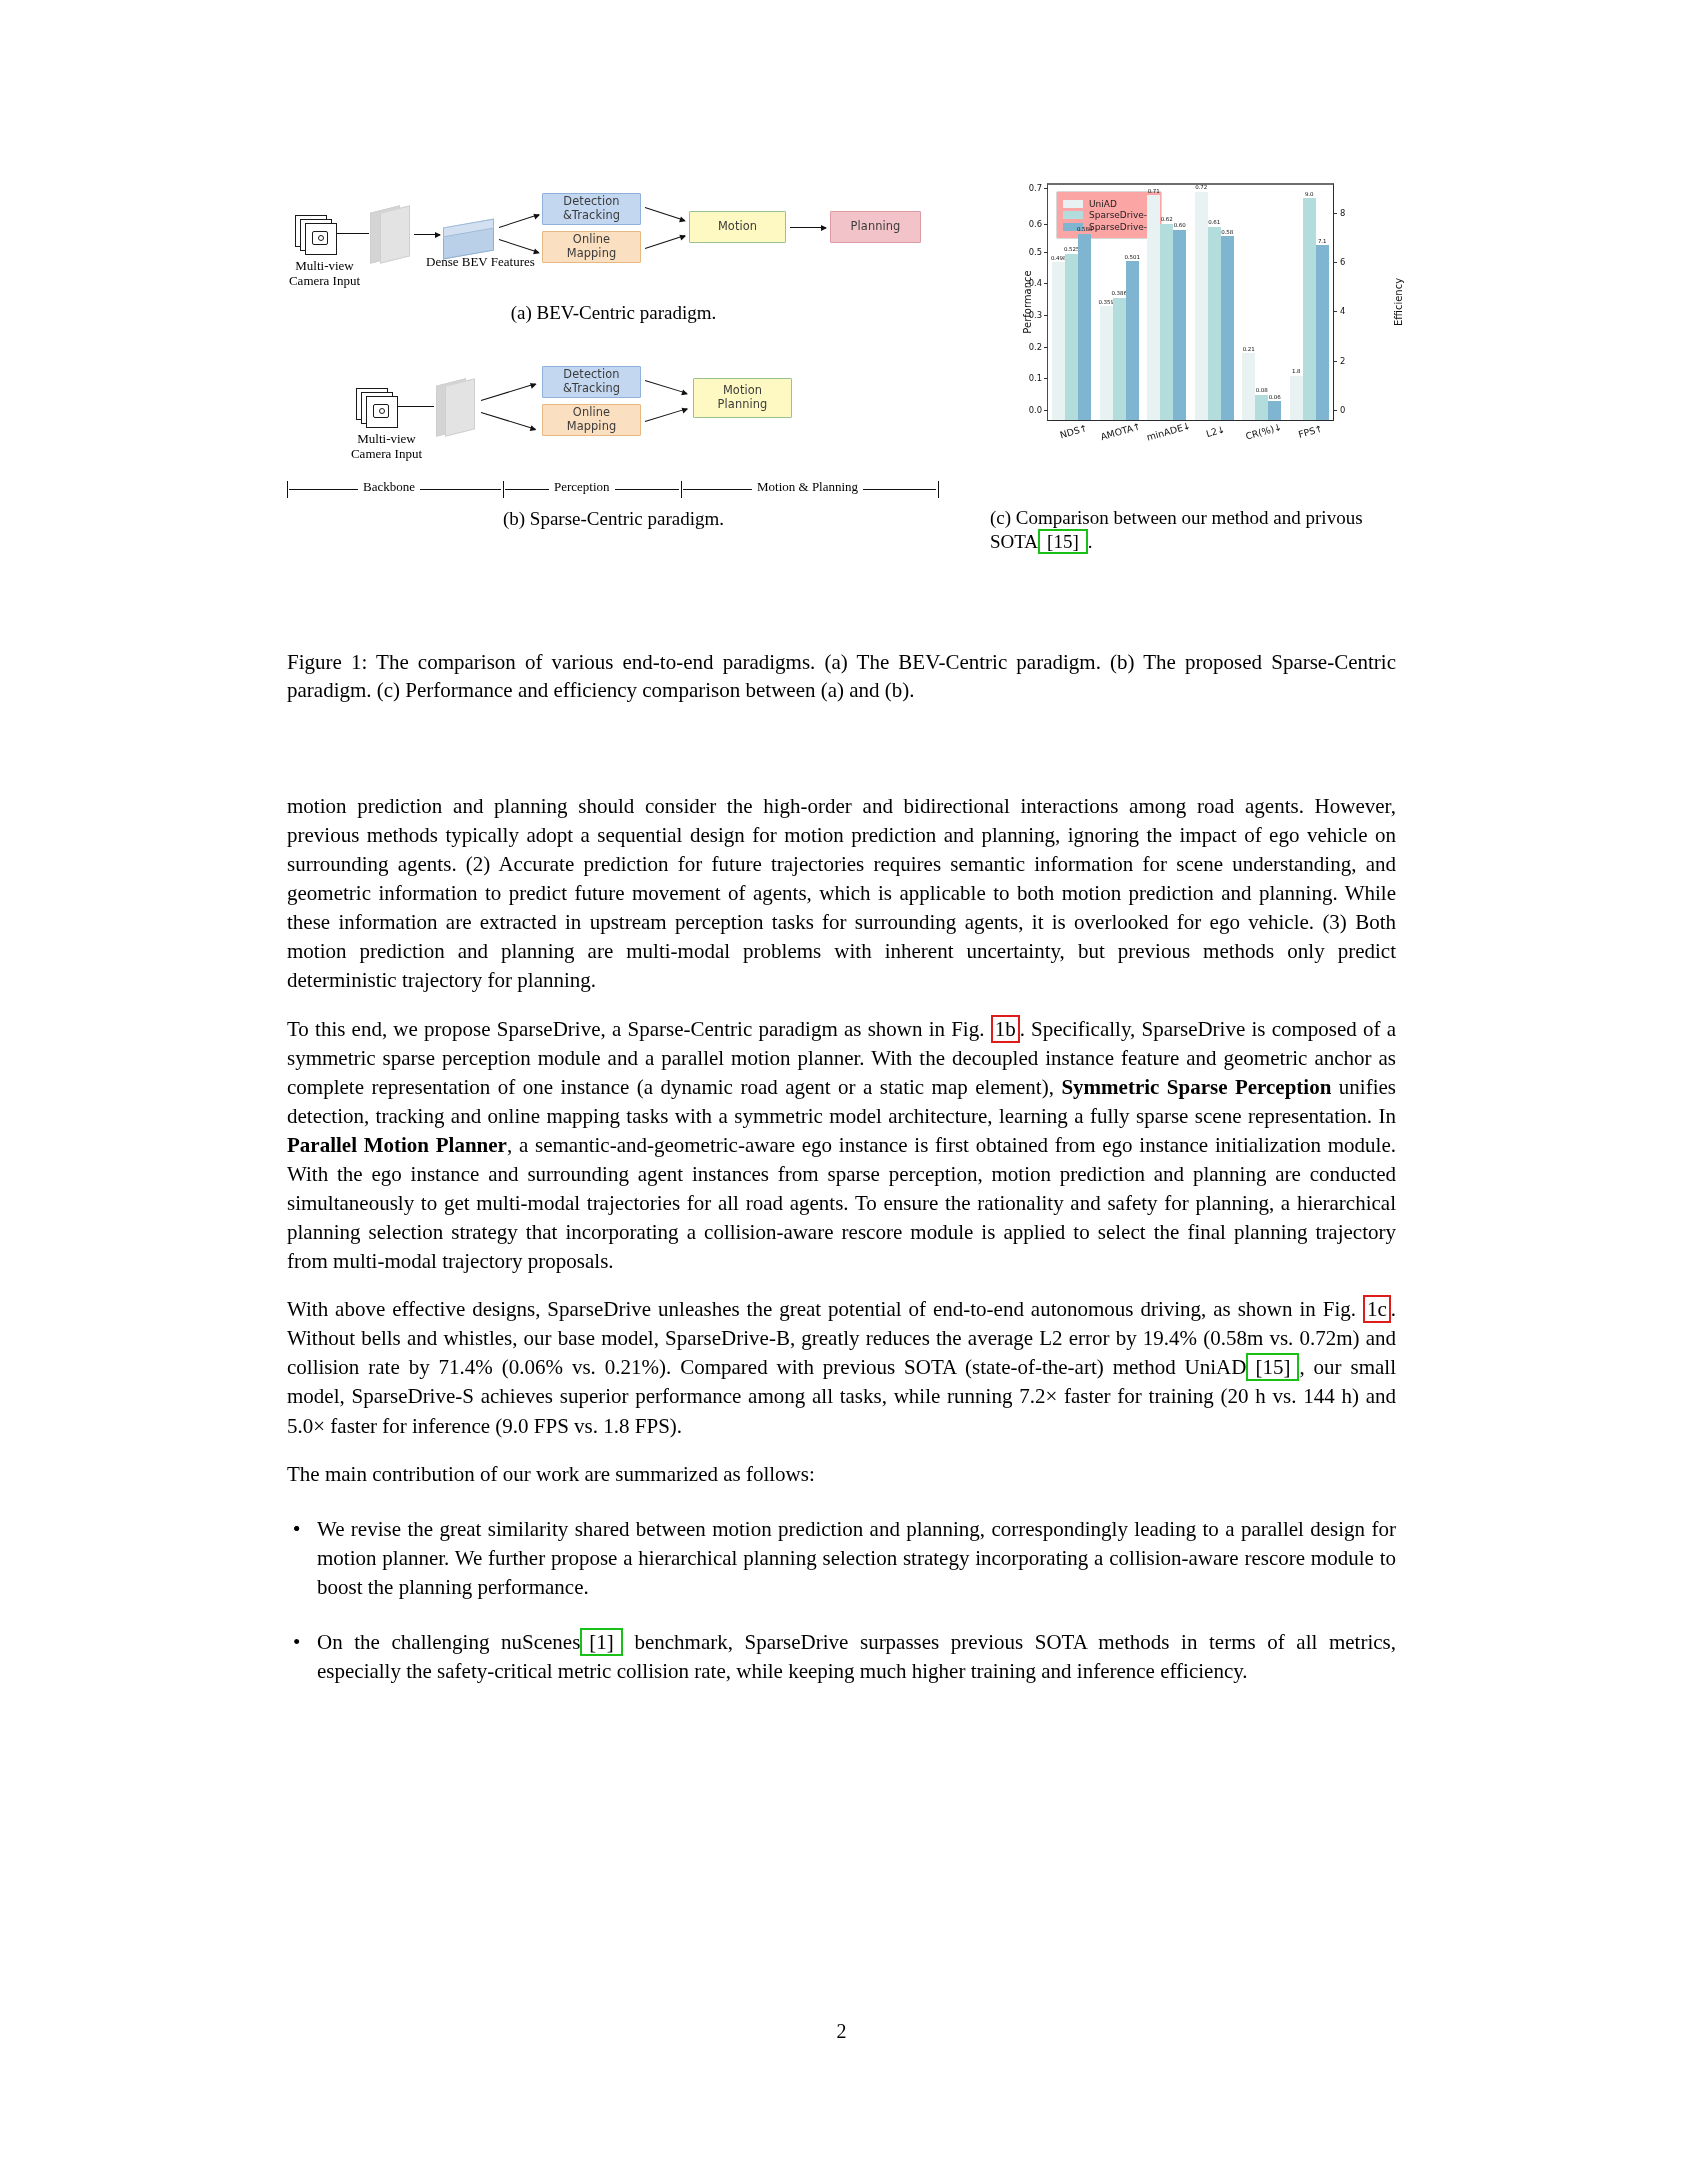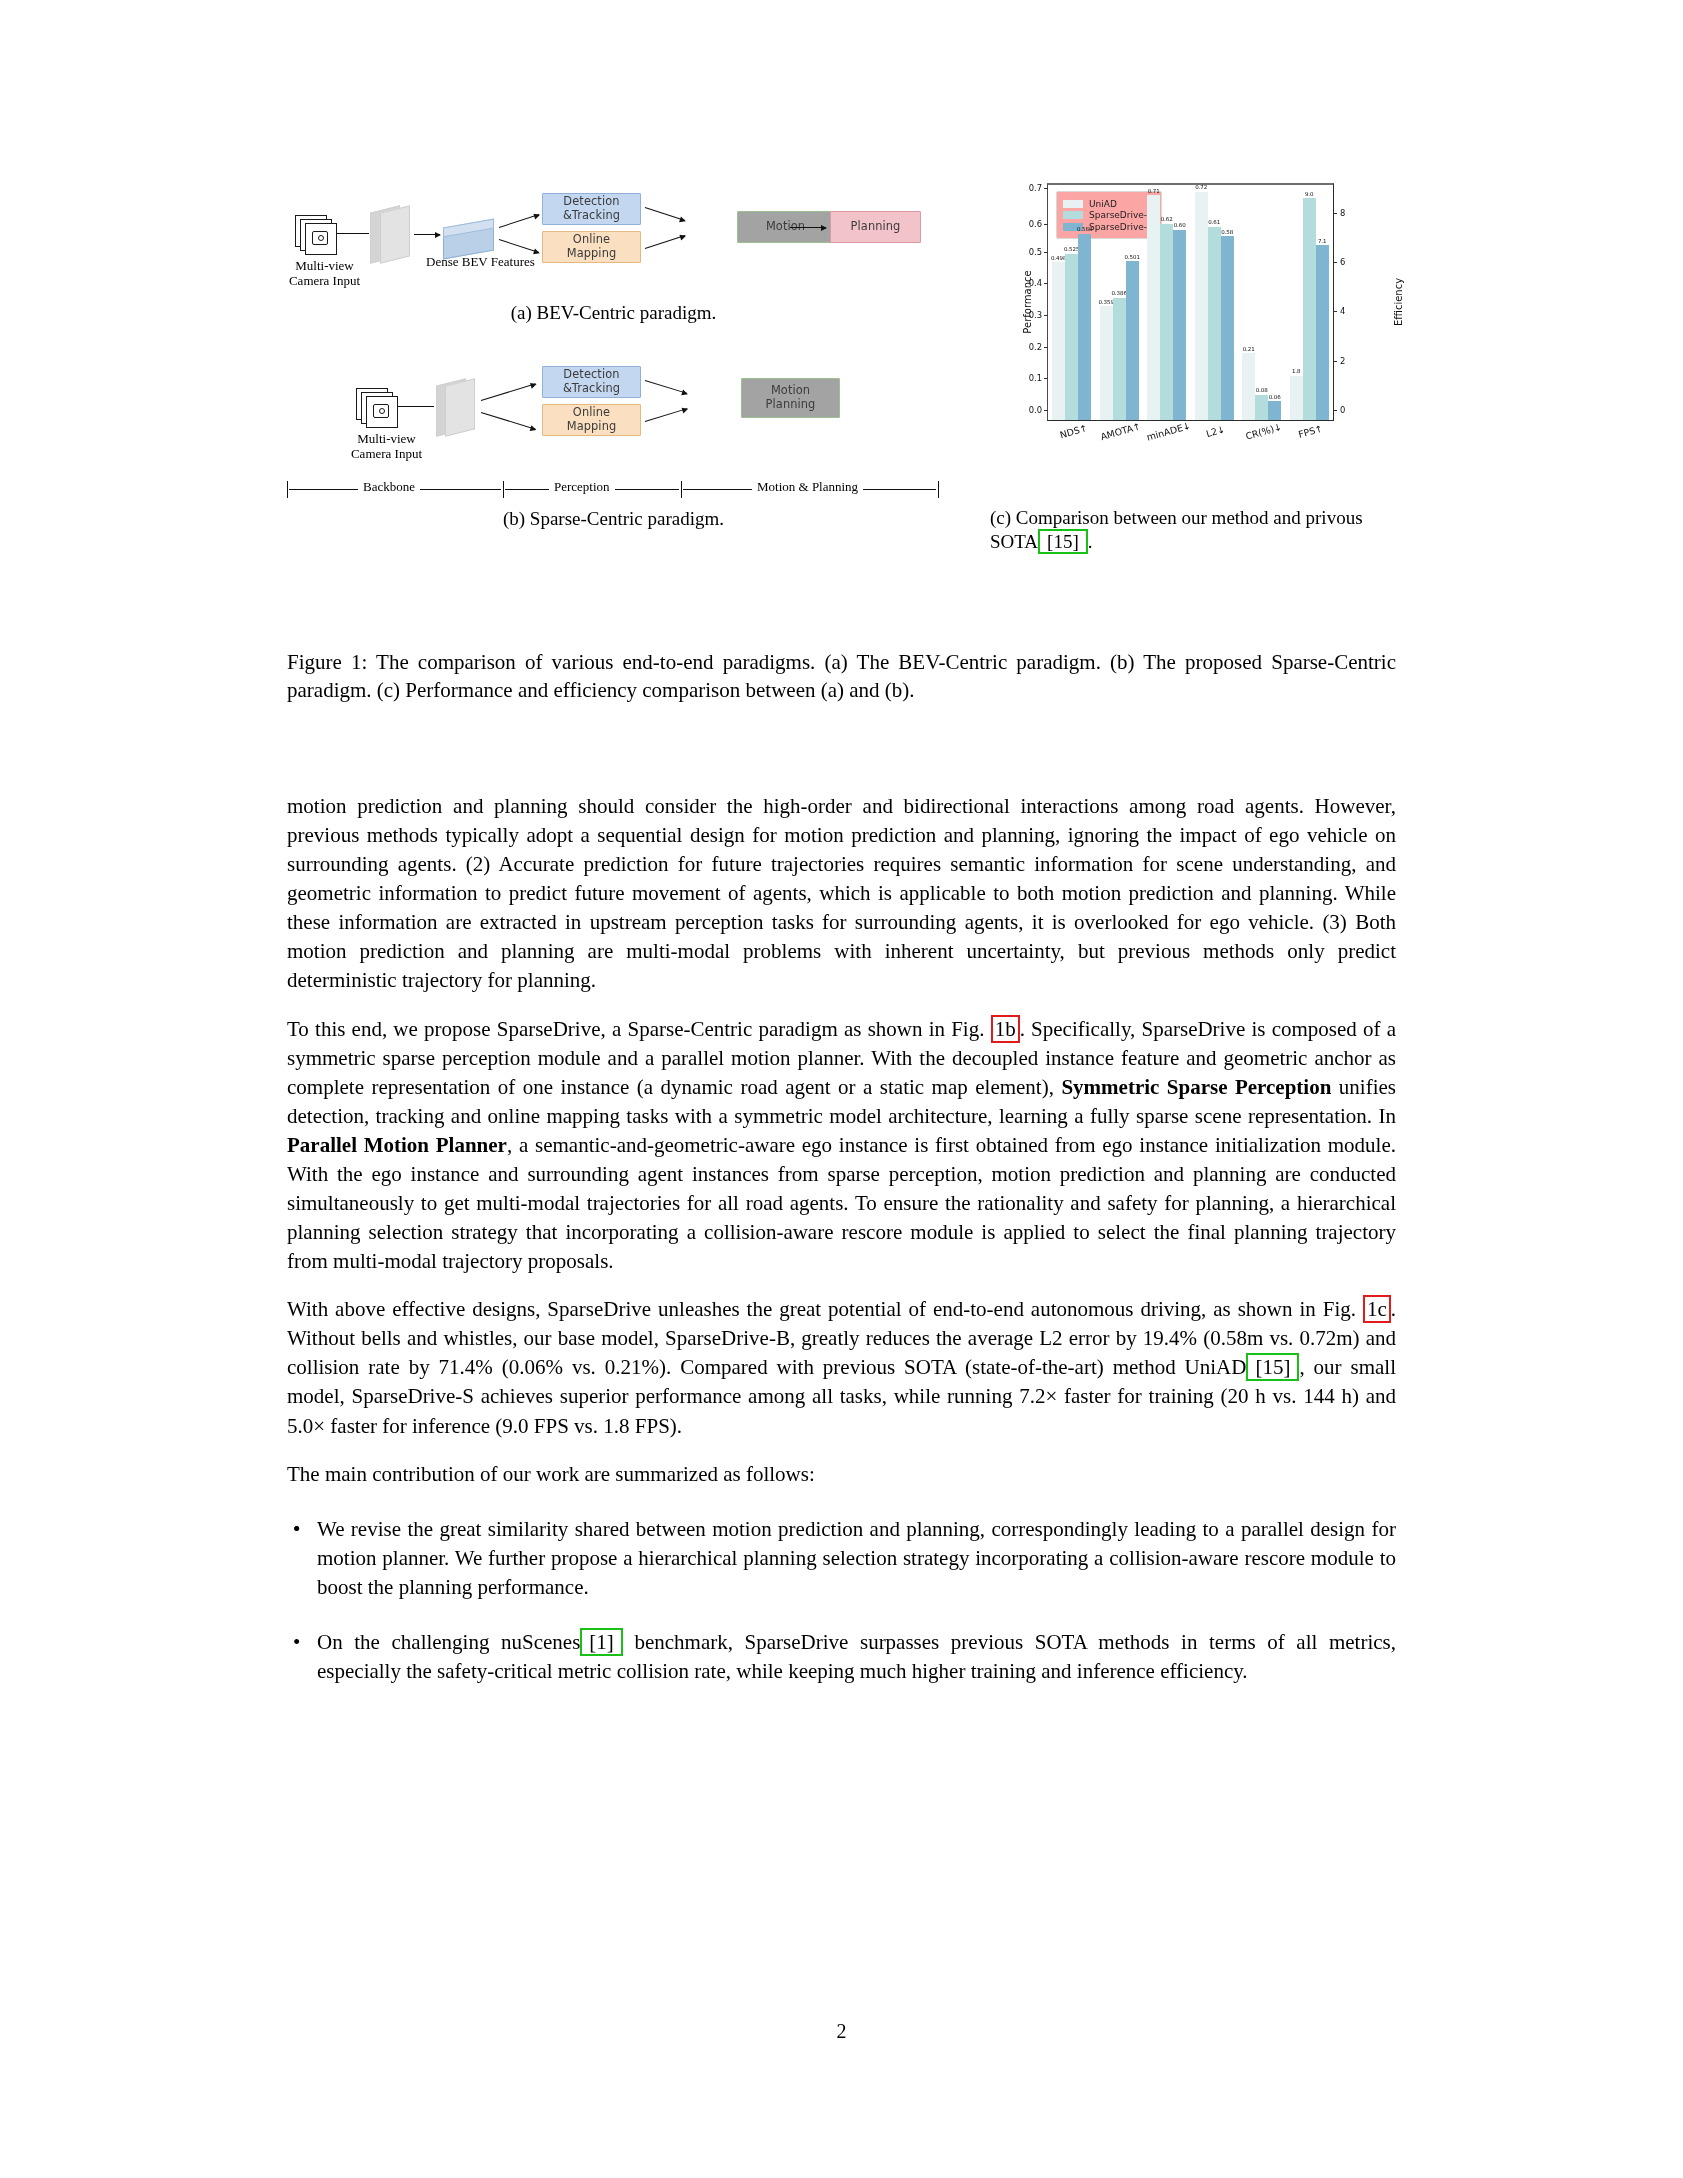--- a/index.html
+++ b/index.html
@@ -121,21 +121,21 @@
     align-items: center;
     justify-content: center;
     text-align: center;
     font-family: "DejaVu Sans", "Liberation Sans", sans-serif;
     font-size: 11.4px;
     line-height: 1.22;
     letter-spacing: 0.1px;
   }
   .node.det   { background:#c4d7f0; border:1.4px solid #8fb0d8; color:#3b3b3b; }
   .node.map   { background:#fadfc0; border:1.4px solid #e5b882; color:#3b3b3b; }
-  .node.motion{ background:#a3a3a3; border:1.4px solid #9cc191; color:#3b3b3b;margin-left:48px; }
+  .node.motion{ background:#fef9c3; border:1.4px solid #9cc191; color:#3b3b3b; }
   .node.plan  { background:#f2c3c9; border:1.4px solid #dd9aa4; color:#3b3b3b; }
 
   .arrow {
     position: absolute;
     height: 0;
     border-top: 1.4px solid #111;
     transform-origin: 0 50%;
   }
   .arrow::after {
     content:"";

